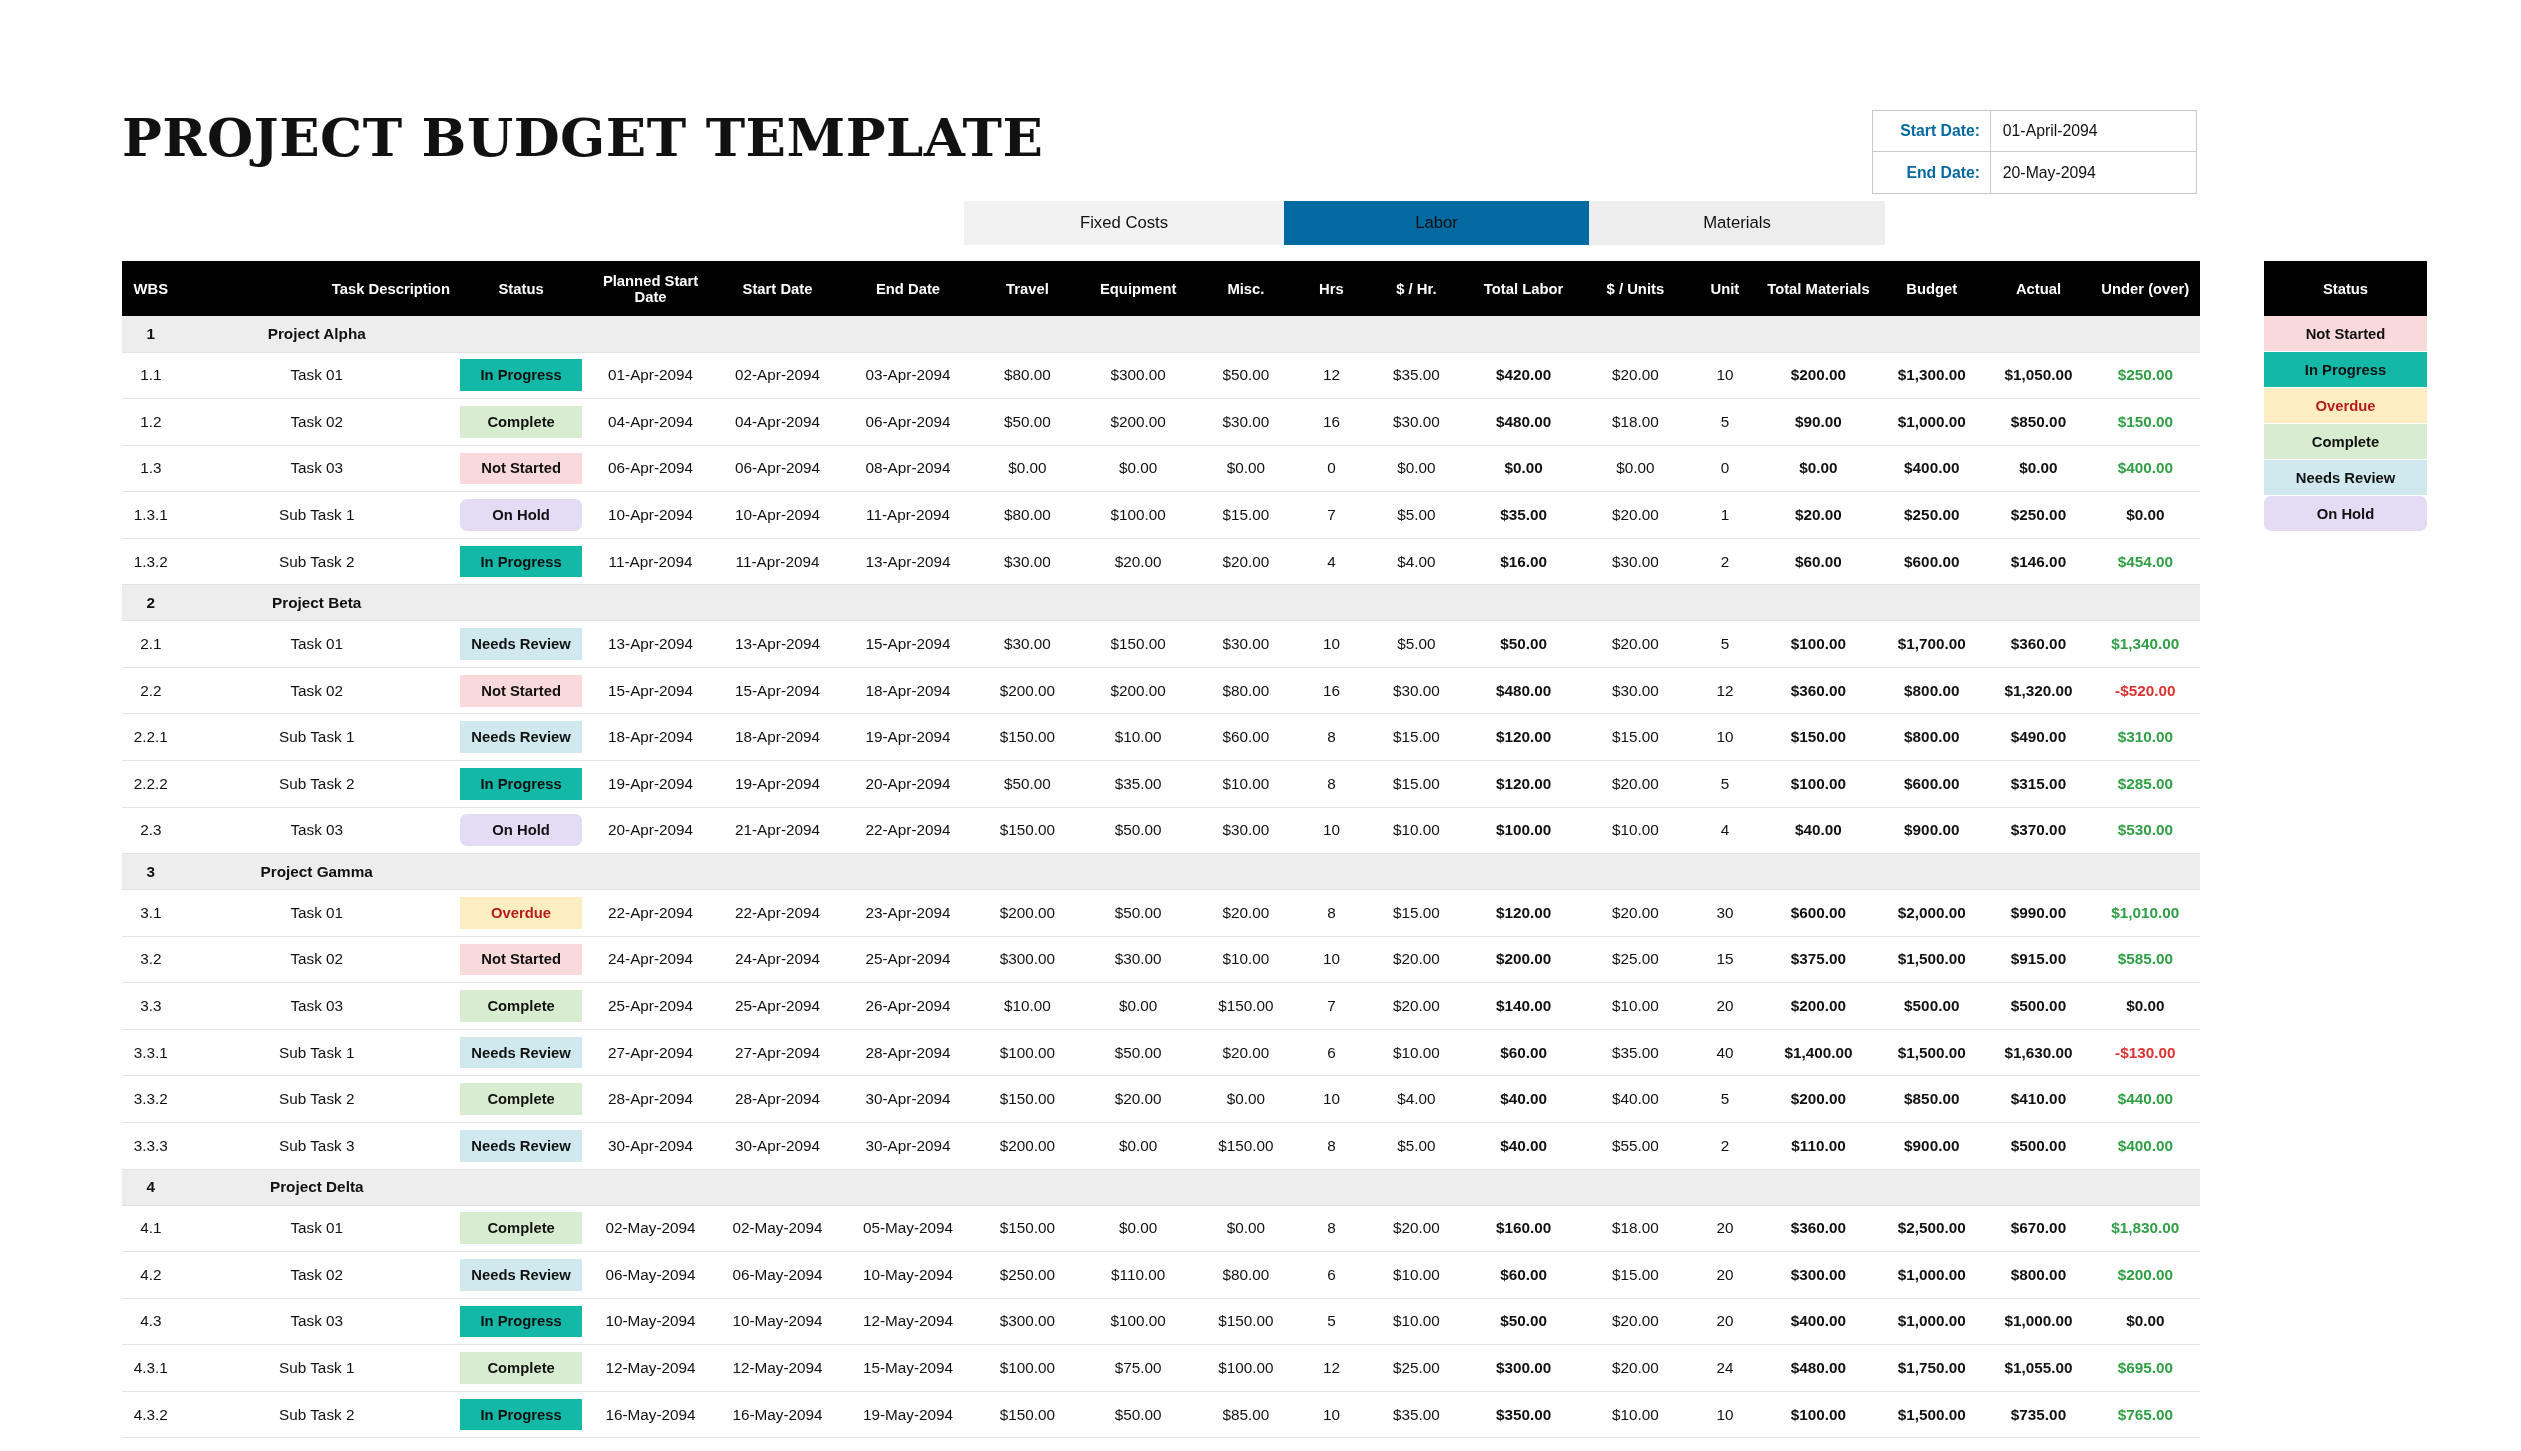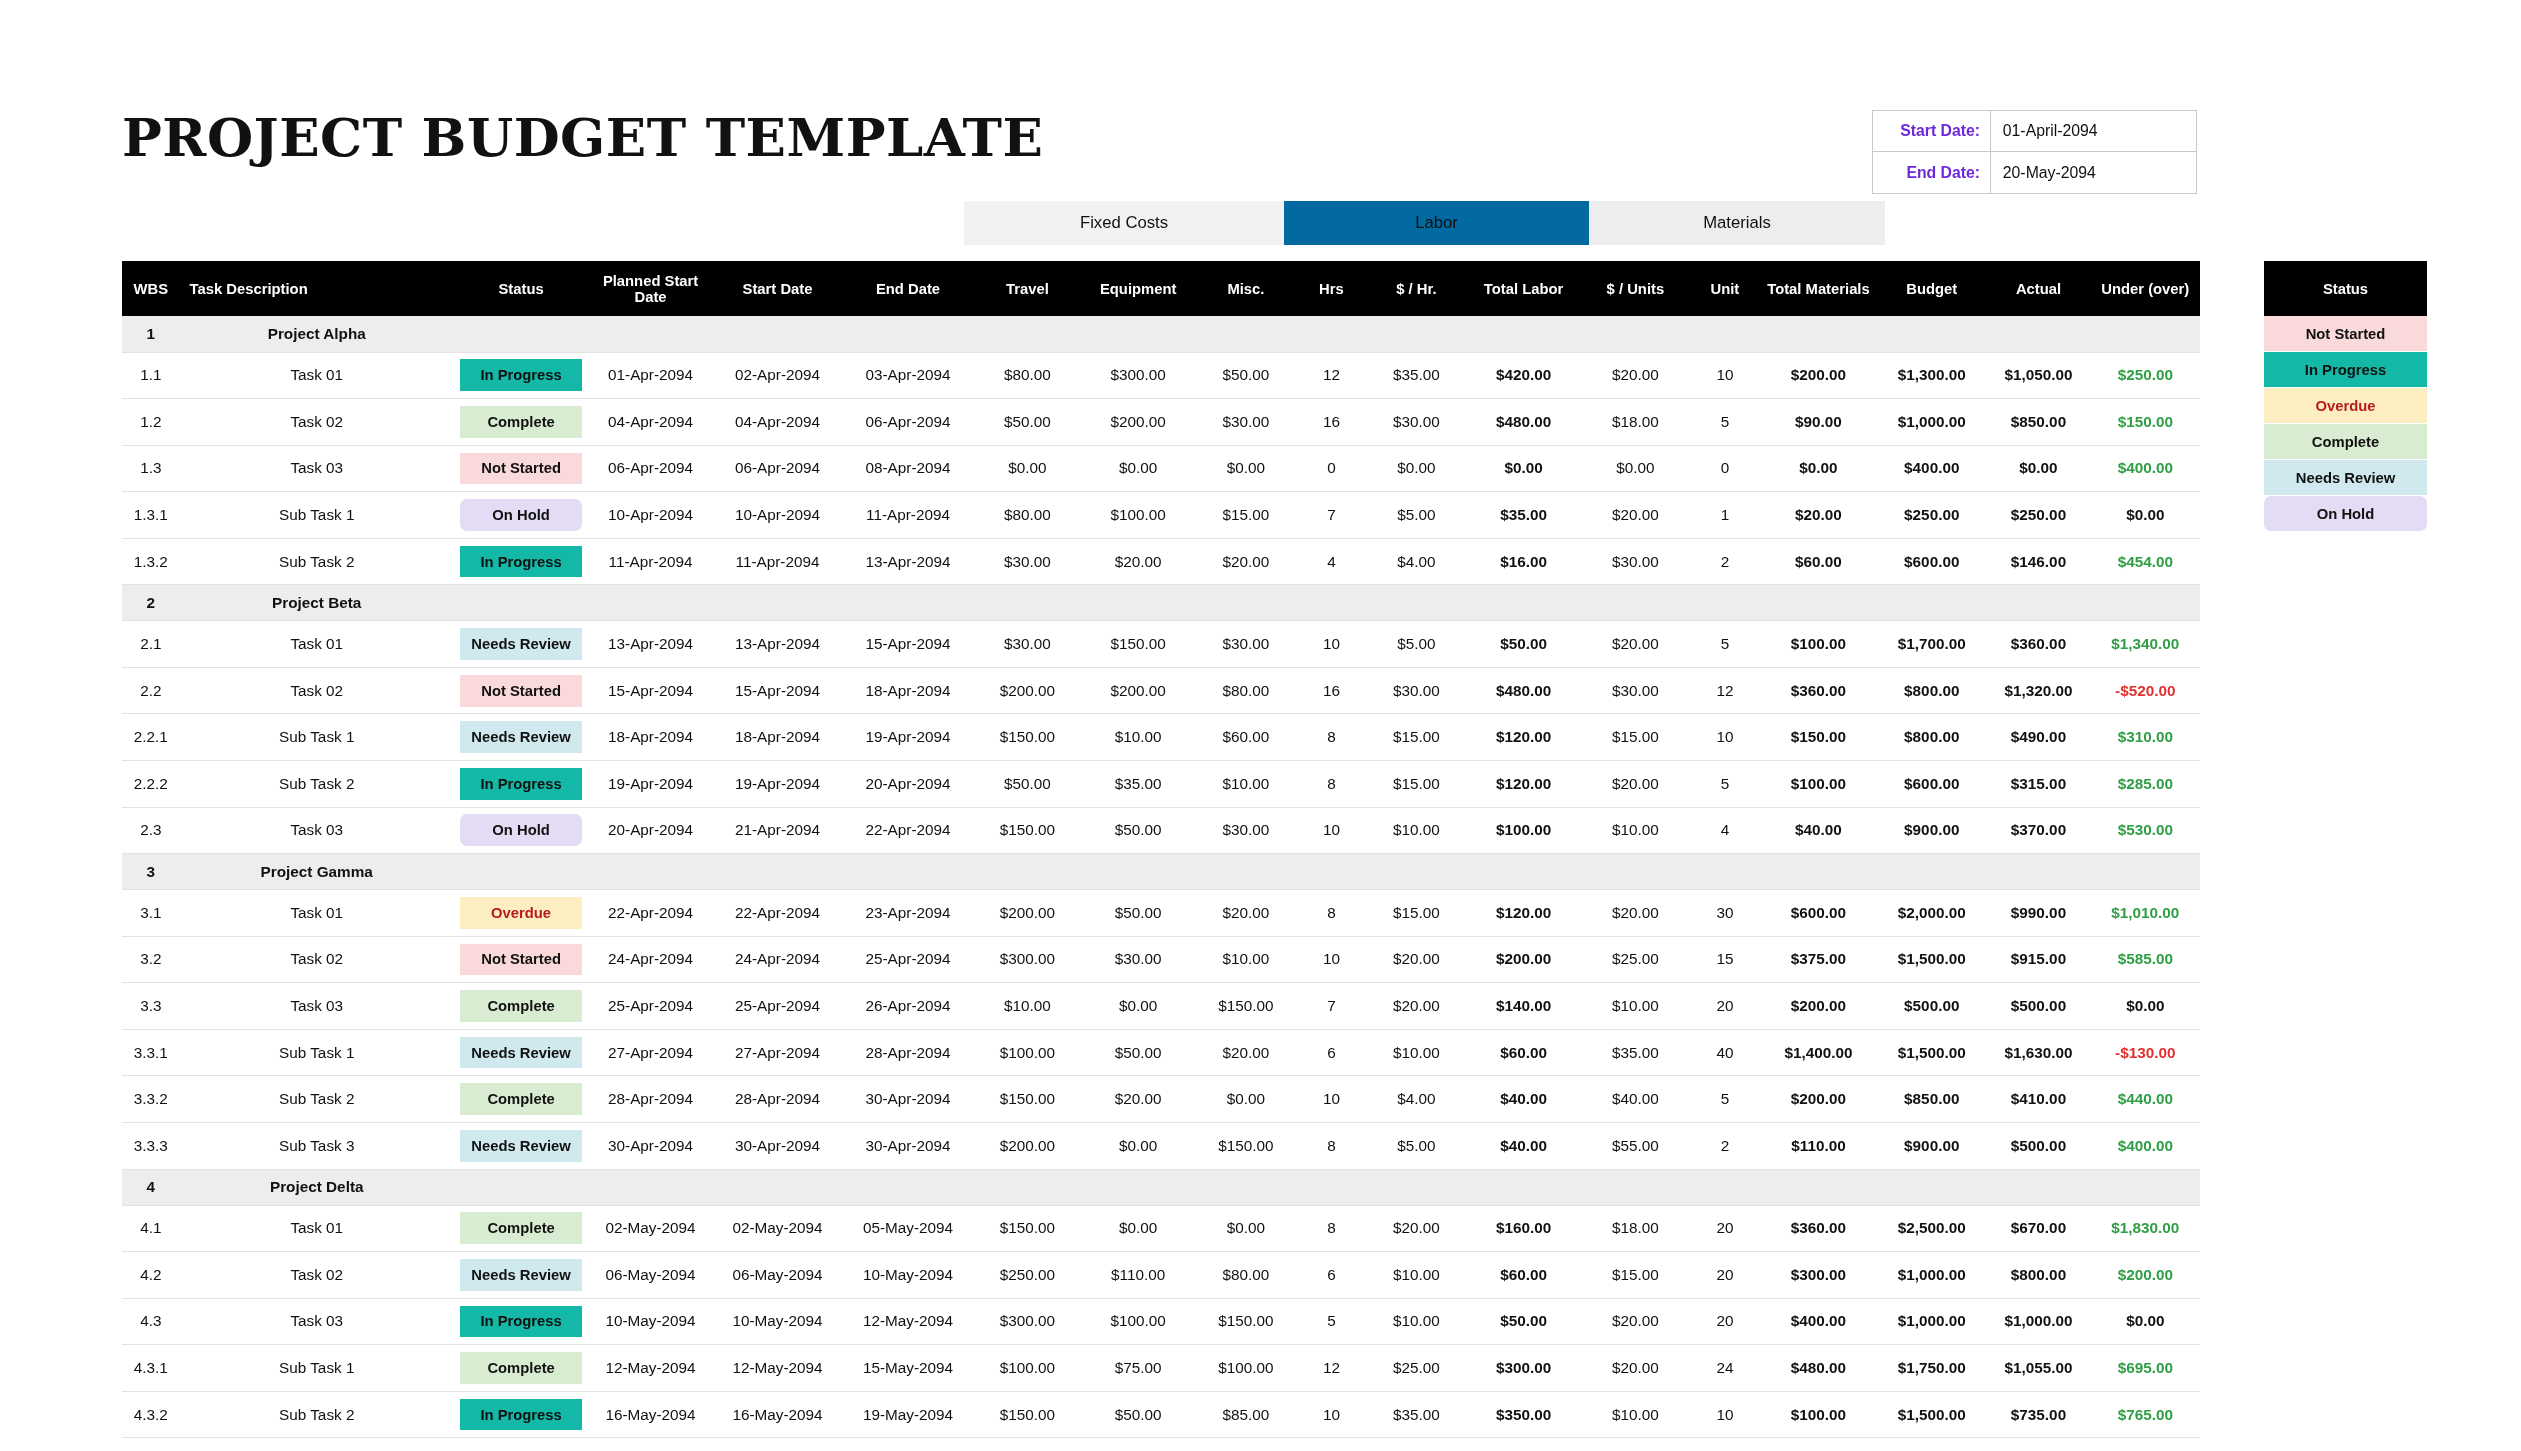--- a/index.html
+++ b/index.html
@@ -42,21 +42,21 @@
     border-bottom: 1px solid #c9c9c9;
     height: 41px;
   }
   .datebox .row:last-child { border-bottom: none; }
   .datebox .lbl {
     width: 118px;
     text-align: right;
     padding-right: 9.9px;
     font-weight: bold;
     display: flex; align-items: center; justify-content: flex-end;
-    color: #6d28d9;
+    color: #0369a1;
     border-right: 1px solid #c9c9c9;
   }
   .datebox .val {
     flex: 1;
     display: flex; align-items: center;
     padding-left: 11.8px;
     color: #111;
   }
 
   
@@ -92,21 +92,21 @@
     background: #000000;
     color: #ffffff;
     font-weight: bold;
     font-size: 14.8px;
     padding: 7.9px 3.9px;
     text-align: center;
     height: 55px;
     vertical-align: middle;
     border: none;
   }
-  table.main thead th.l { text-align: left; padding-left: 9.9px;}
+  table.main thead th.l { text-align: right; padding-left: 9.9px;}
   table.main tbody td {
     border-bottom: 1px solid #e2e2e2;
     padding: 6.9px 5.9px;
     text-align: center;
     height: 36px;
     white-space: nowrap;
   }
   td.wbs { width: 57px; text-align: center; }
   td.desc { text-align: left; padding-left: 9.9px; width: 271px;}
   tr.grouprow td {

